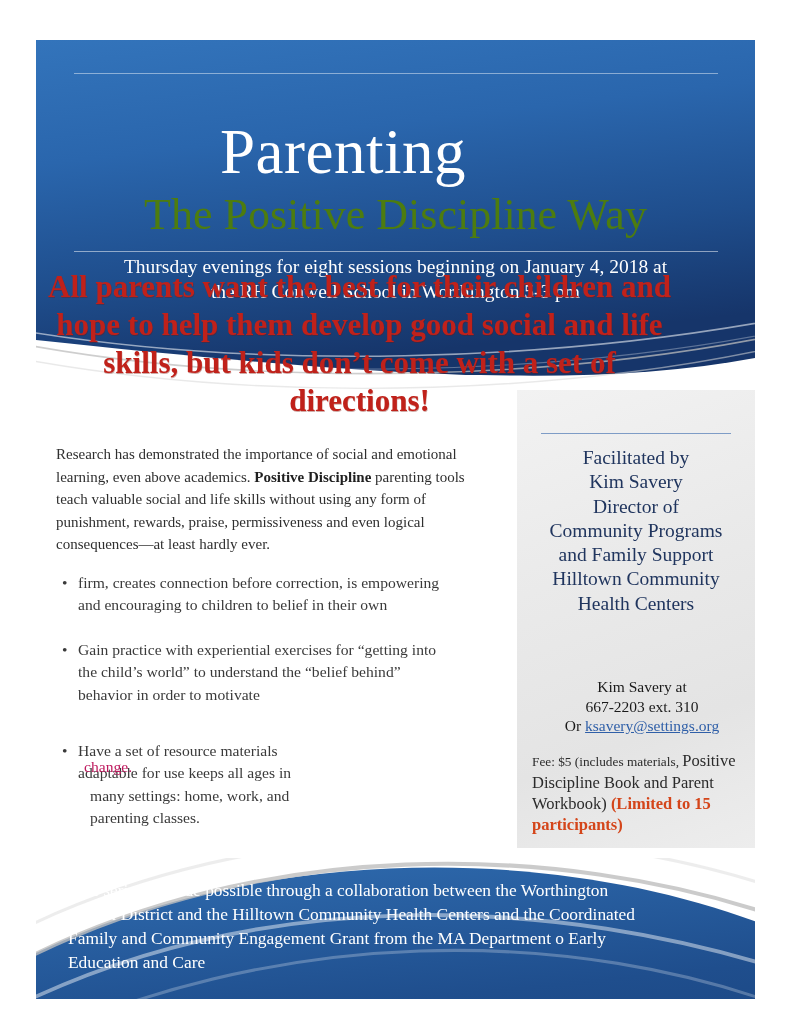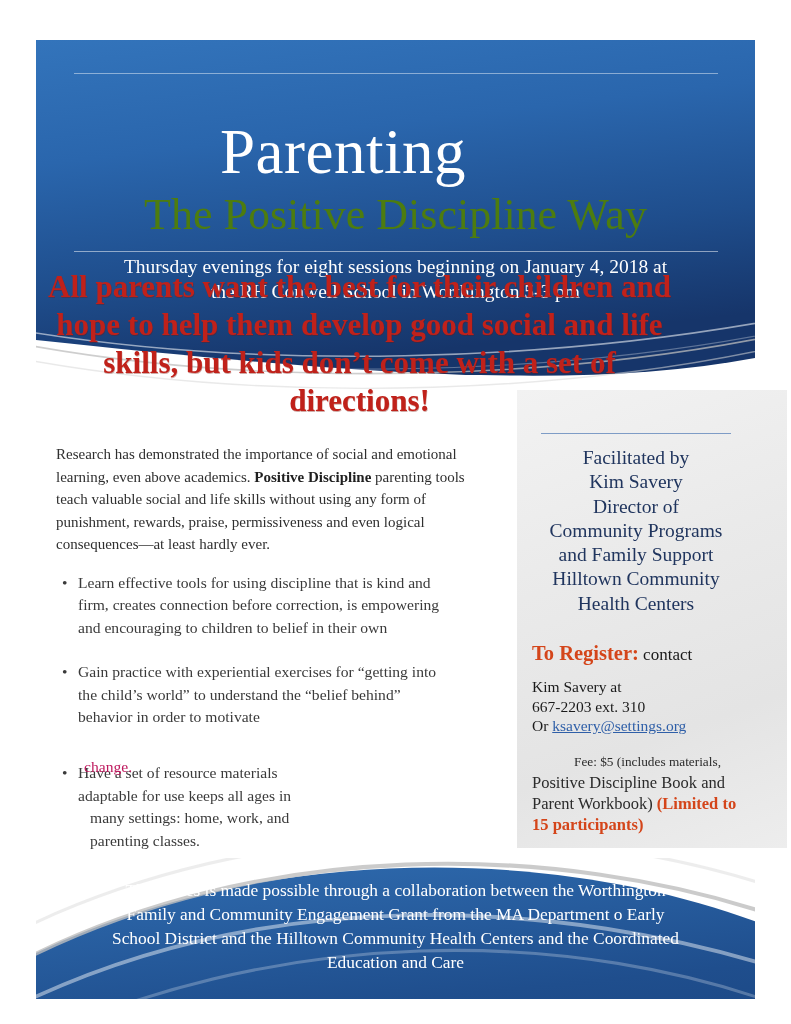--- a/index.html
+++ b/index.html
@@ -101,21 +101,21 @@
     font-weight: bold;
     text-align: center;
     text-shadow: 0.5px 0.5px 0 rgba(120,20,10,0.35);
   }
 
   
   .sidebar {
     position: absolute;
     left: 517px;
     top: 390px;
-    width: 270px;
+    width: 238px;
     height: 458px;
     background: linear-gradient(160deg, #f2f2f2 0%, #eaeaea 38%, #e4e4e4 72%, #ededed 100%);
   }
   .side-rule {
     position: absolute;
     left: 24px;
     top: 43px;
     width: 190px;
     height: 1px;
     background: #7e9cc6;
@@ -145,38 +145,38 @@
     font-size: 20.5px;
   }
   .contact-block {
     position: absolute;
     left: 15px;
     top: 287px;
     width: 220px;
     font-size: 15.5px;
     line-height: 19.5px;
     color: #1a1a1a;
+    text-align: center;
   }
   .contact-block a,
   .contact-block .link {
     color: #2f5fa8;
     text-decoration: underline;
   }
   .fee-block {
     position: absolute;
     left: 15px;
     top: 360px;
     width: 222px;
     font-size: 16.5px;
     line-height: 21px;
     color: #2b2b2b;
   }
   .fee-small {
     font-size: 13.3px;
-    margin-left: 42px;
   }
   .fee-red {
     color: #d4451a;
     font-weight: bold;
   }
 
   
   .body-para {
     position: absolute;
     left: 56px;
@@ -228,21 +228,20 @@
     top: 858px;
     width: 719px;
     height: 141px;
     overflow: hidden;
   }
   .footer-text {
     position: absolute;
     left: 32px;
     top: 20px;
     width: 655px;
-    text-align: center;
     color: #ffffff;
     font-size: 17.4px;
     line-height: 24px;
   }
 </style>
 </head>
 <body>
 
 <div id="page">
 
@@ -288,21 +287,20 @@
     <div>directions!</div>
   </div>
 
   <div class="body-para">
     <span>Research has demonstrated the importance of social and emotional learning, even above academics. </span><b>Positive Discipline</b><span> parenting tools teach valuable social and life skills without using any form of punishment, rewards, praise, permissiveness and even logical consequences—at least hardly ever.</span>
   </div>
 
   <div class="bullets">
     <div class="bullet">
       <span class="dot">•</span>
-      <span class="ln">Learn effective tools for using discipline that is kind and</span>
       <span class="ln">firm, creates connection before correction, is empowering</span>
       <span class="ln">and encouraging to children to belief in their own</span>
     </div>
     <div class="bullet" style="margin-bottom:34px;">
       <span class="dot">•</span>
       <span class="ln">Gain practice with experiential exercises for “getting into</span>
       <span class="ln">the child’s world” to understand the “belief behind”</span>
       <span class="ln">behavior in order to motivate</span>
     </div>
     <div class="bullet" style="margin-top:26px;">
@@ -322,23 +320,20 @@
     <div class="facilitator">
       <div>Facilitated by</div>
       <div>Kim Savery</div>
       <div>Director of</div>
       <div>Community Programs</div>
       <div>and Family Support</div>
       <div>Hilltown Community</div>
       <div>Health Centers</div>
     </div>
 
-    <div class="register-line">
-      <span class="reg-strong">To Register:</span><span> contact</span>
-    </div>
 
     <div class="contact-block">
       <div>Kim Savery at</div>
       <div>667-2203 ext. 310</div>
       <div><span>Or </span><span class="link">ksavery@settings.org</span></div>
     </div>
 
     <div class="fee-block">
       <span class="fee-small">Fee: $5 (includes materials, </span><span>Positive Discipline Book and Parent Workbook) </span><span class="fee-red">(Limited to 15 participants)</span>
     </div>
@@ -359,19 +354,19 @@
       <path d="M0,36 C230,-6 520,-4 719,24 L719,141 L0,141 Z" fill="url(#fgrad)"></path>
       <g clip-path="url(#fclip)">
         <path d="M-30,58 C220,10 520,14 760,44" fill="none" stroke="rgba(255,255,255,0.45)" stroke-width="1.5"></path>
         <path d="M-30,74 C240,24 540,26 760,58" fill="none" stroke="rgba(255,255,255,0.25)" stroke-width="1.2"></path>
       </g>
       <path d="M-20,40 C225,-8 520,-6 740,22" fill="none" stroke="rgba(190,190,190,0.8)" stroke-width="1.6"></path>
       <path d="M-20,28 C225,-18 525,-16 745,12" fill="none" stroke="rgba(220,220,220,0.5)" stroke-width="1.2"></path>
     </svg>
     <div class="footer-text">
       <div>This series is made possible through a collaboration between the Worthington</div>
+      <div>School District and the Hilltown Community Health Centers and the Coordinated</div>
       <div>Family and Community Engagement Grant from the MA Department o Early</div>
-      <div>School District and the Hilltown Community Health Centers and the Coordinated</div>
       <div>Education and Care</div>
     </div>
   </div>
 
 </div>
 
 </body></html>

